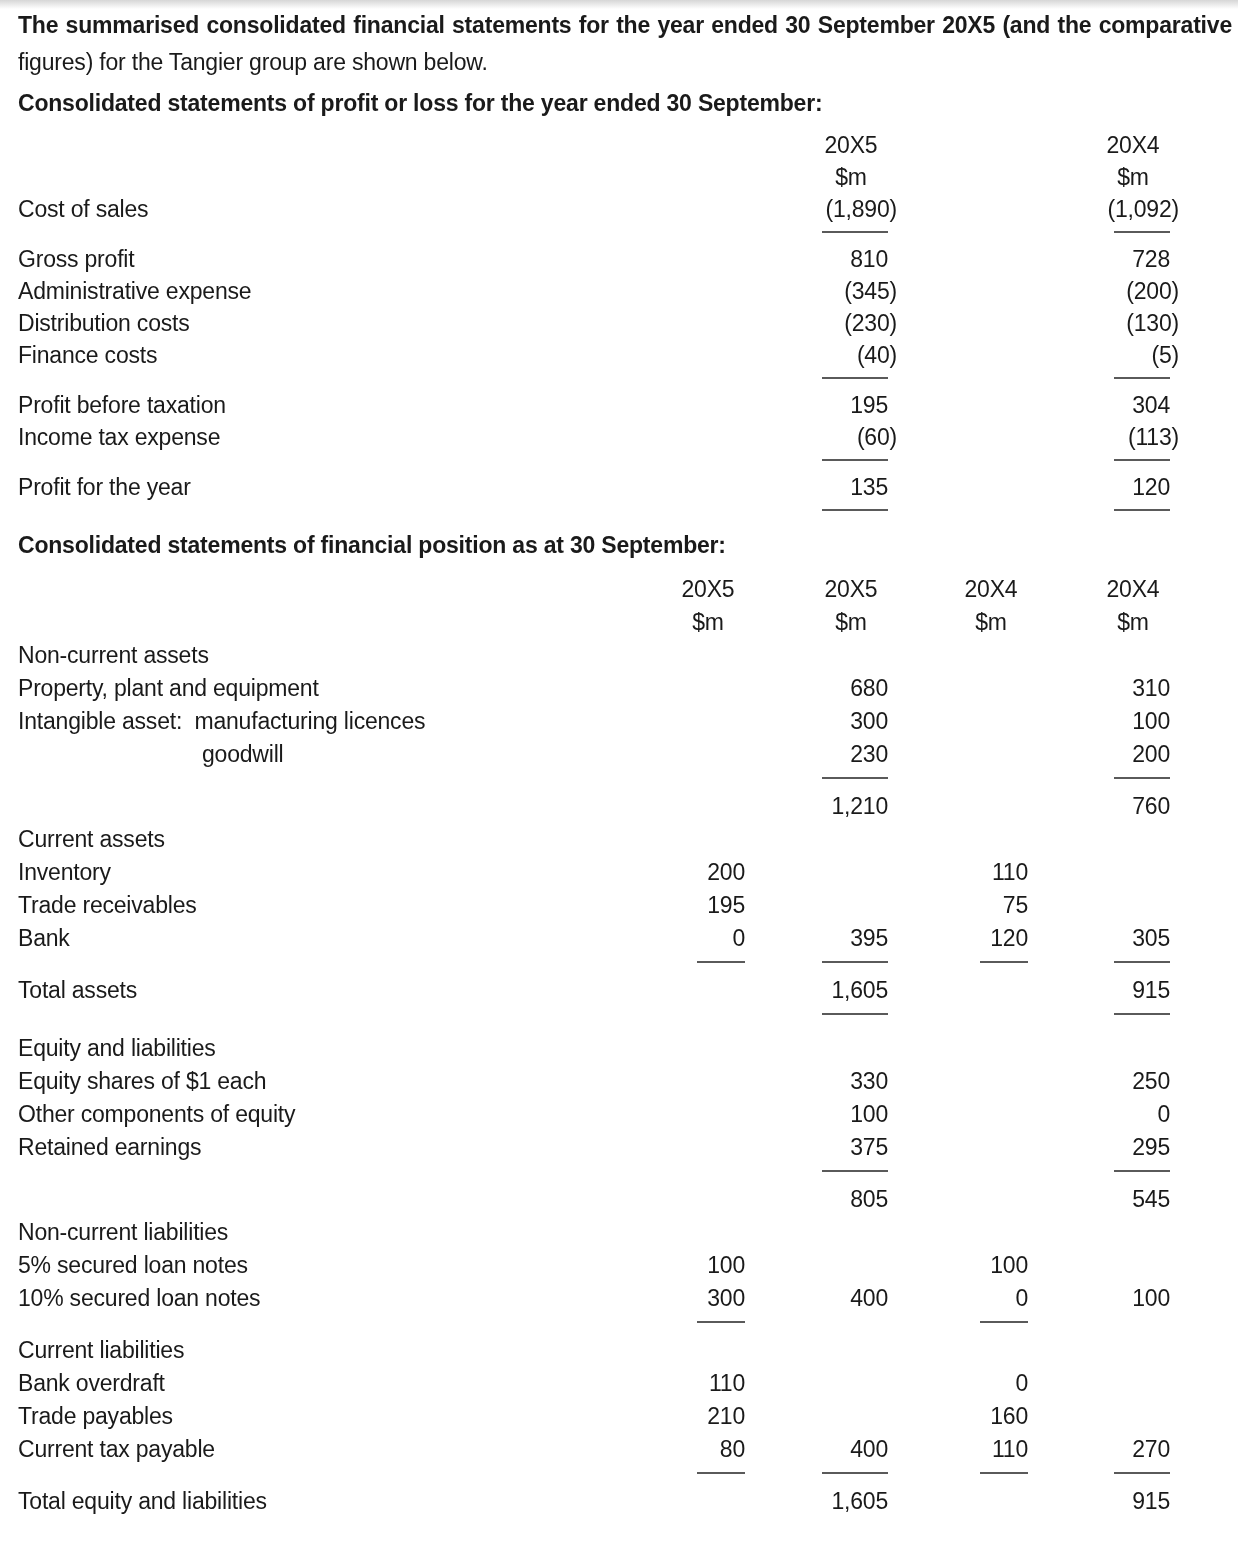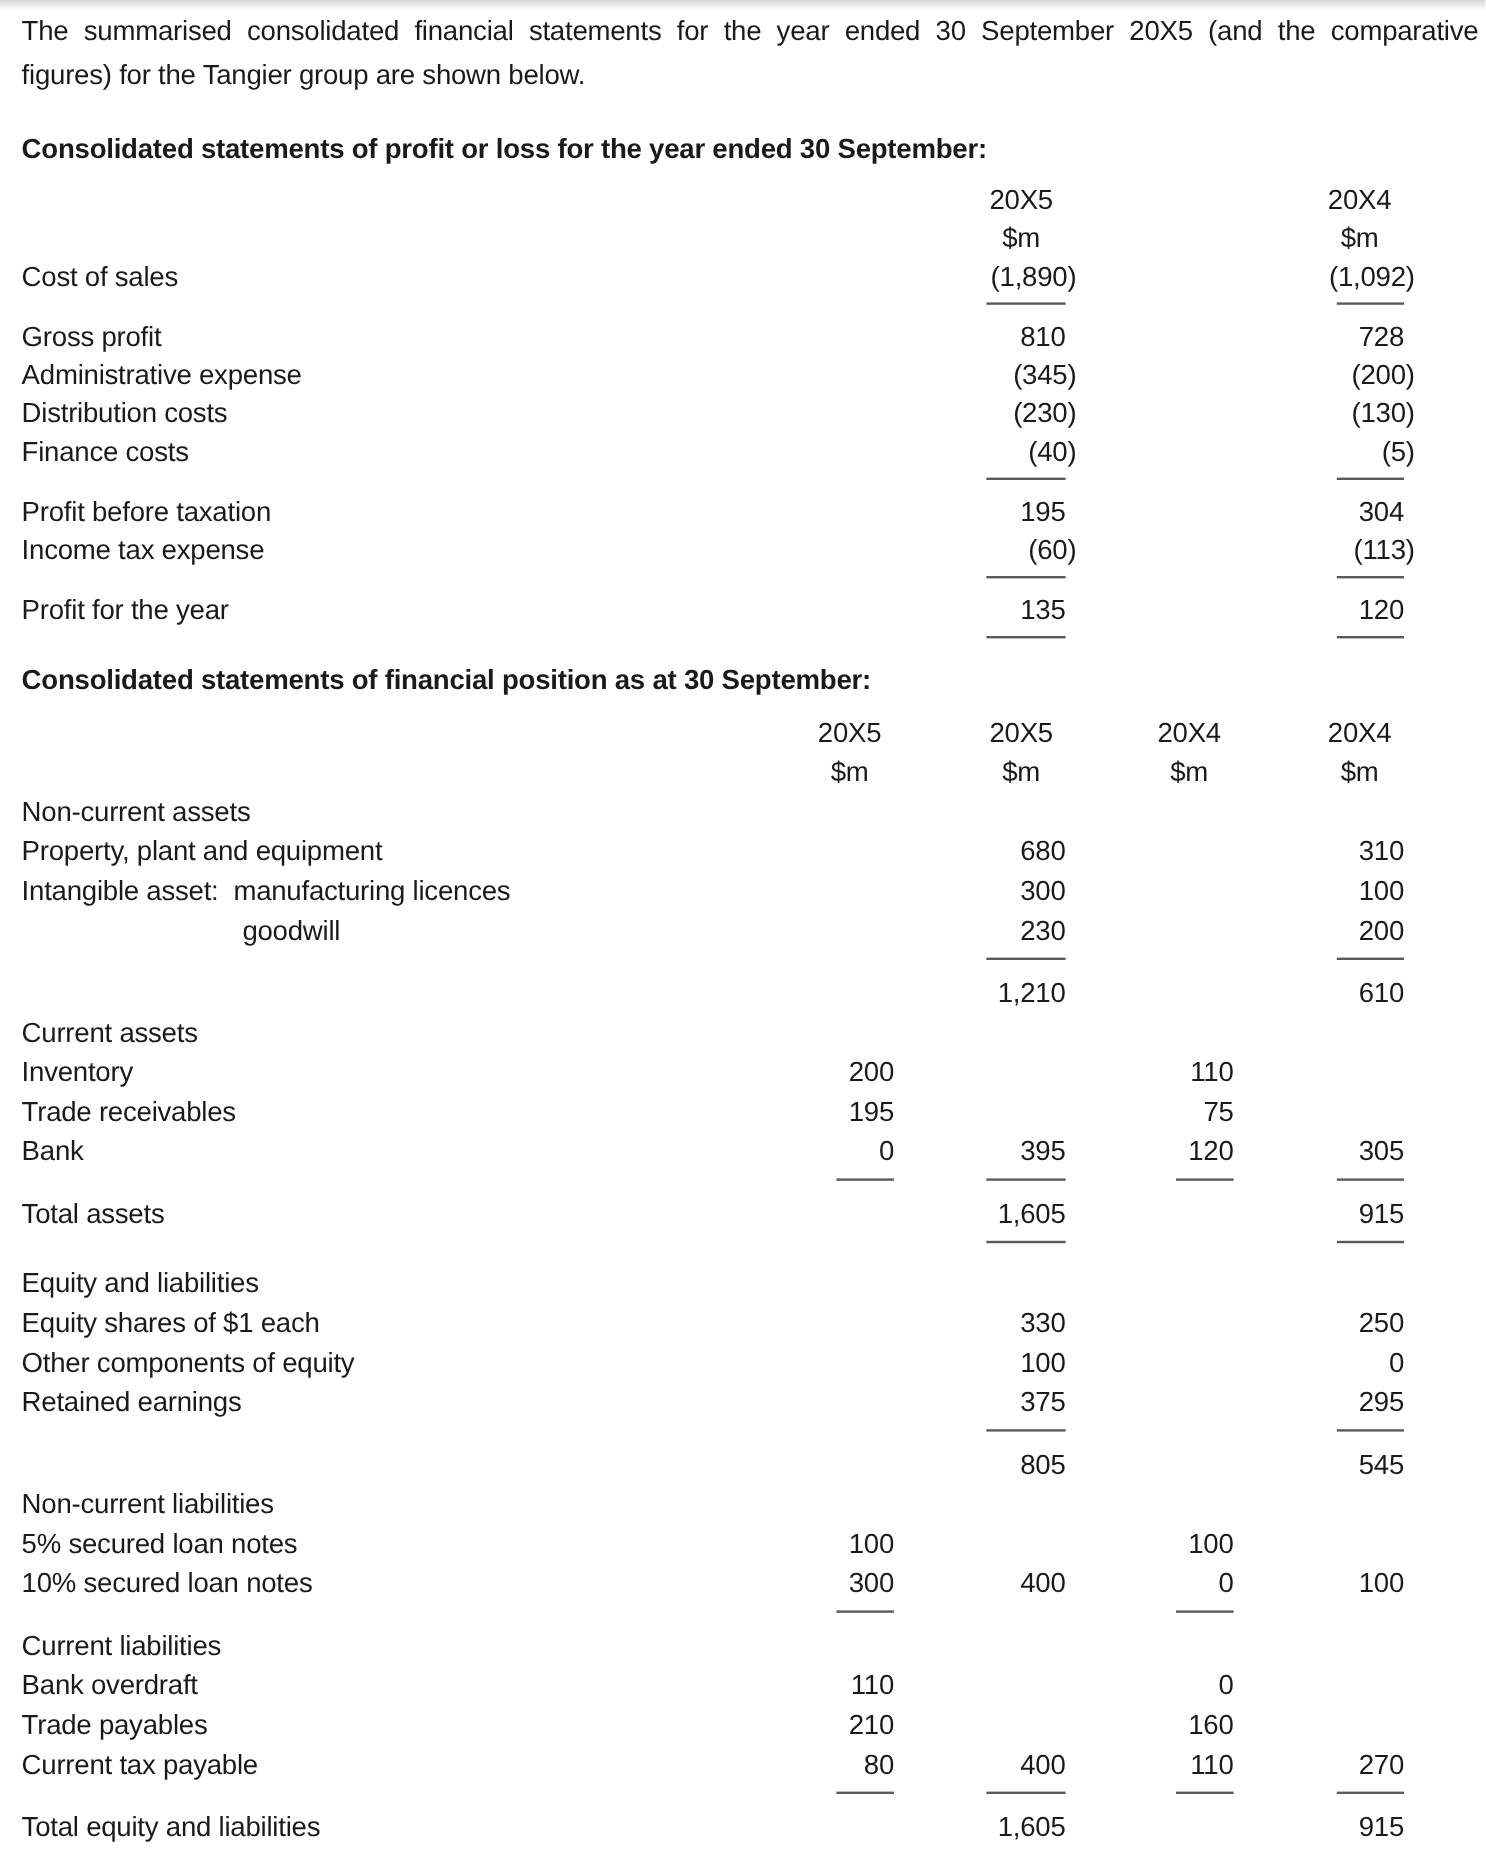--- a/index.html
+++ b/index.html
@@ -17,23 +17,23 @@
     overflow:hidden;
     position:relative;
   }
   .top-fade{
     position:absolute;top:0;left:0;right:0;height:9px;
     background:linear-gradient(#d6d6d6,rgba(255,255,255,0));
     pointer-events:none;
   }
   .page{padding:7px 0 0 18px;}
   .intro{padding-right:6px;line-height:37px;}
-  .intro .l1{text-align:justify;text-align-last:justify;}
+  .intro .l1{text-align:justify;text-align-last:justify;font-weight:bold;}
   .heading{font-weight:bold;}
-  .h1{margin-top:27px;line-height:32px;}
+  .h1{margin-top:6px;line-height:32px;}
   .h2{margin-top:8px;line-height:32px;}
   .ftable{display:block;padding-right:68px;}
   #t1{margin-top:10px;}
   #t2{margin-top:12px;}
   .trow{
     display:grid;
     grid-template-columns:1fr 120px 143px 140px 142px;
     align-items:baseline;
   }
   #t1 .trow.item,#t1 .trow.hdr,#t1 .trow.section{line-height:32px;height:32px;}
@@ -241,21 +241,21 @@
         <div class="num"></div>
         <div class="num">
           <div class="uline w3"></div>
         </div>
       </div>
       <div class="trow item">
         <div class="label"></div>
         <div class="num"></div>
         <div class="num"><span>1,210</span></div>
         <div class="num"></div>
-        <div class="num"><span>610</span></div>
+        <div class="num"><span>760</span></div>
       </div>
       <div class="trow section">
         <div class="label">Current assets</div>
         <div class="num"></div>
         <div class="num"></div>
         <div class="num"></div>
         <div class="num"></div>
       </div>
       <div class="trow item">
         <div class="label">Inventory</div>

